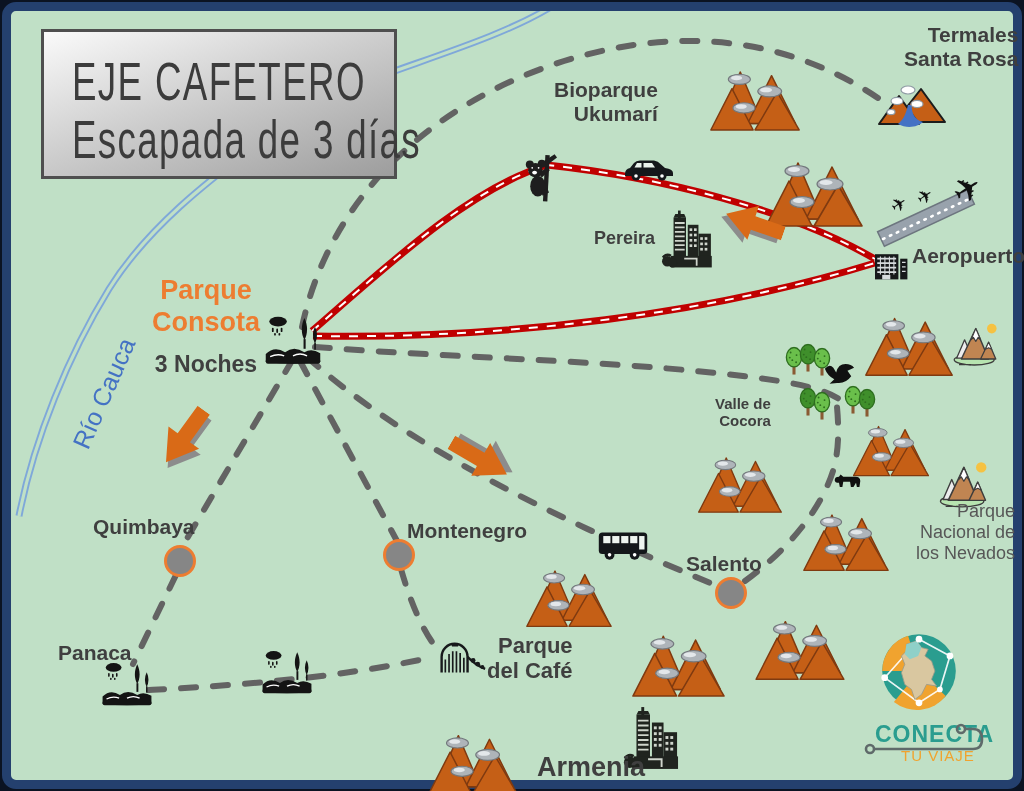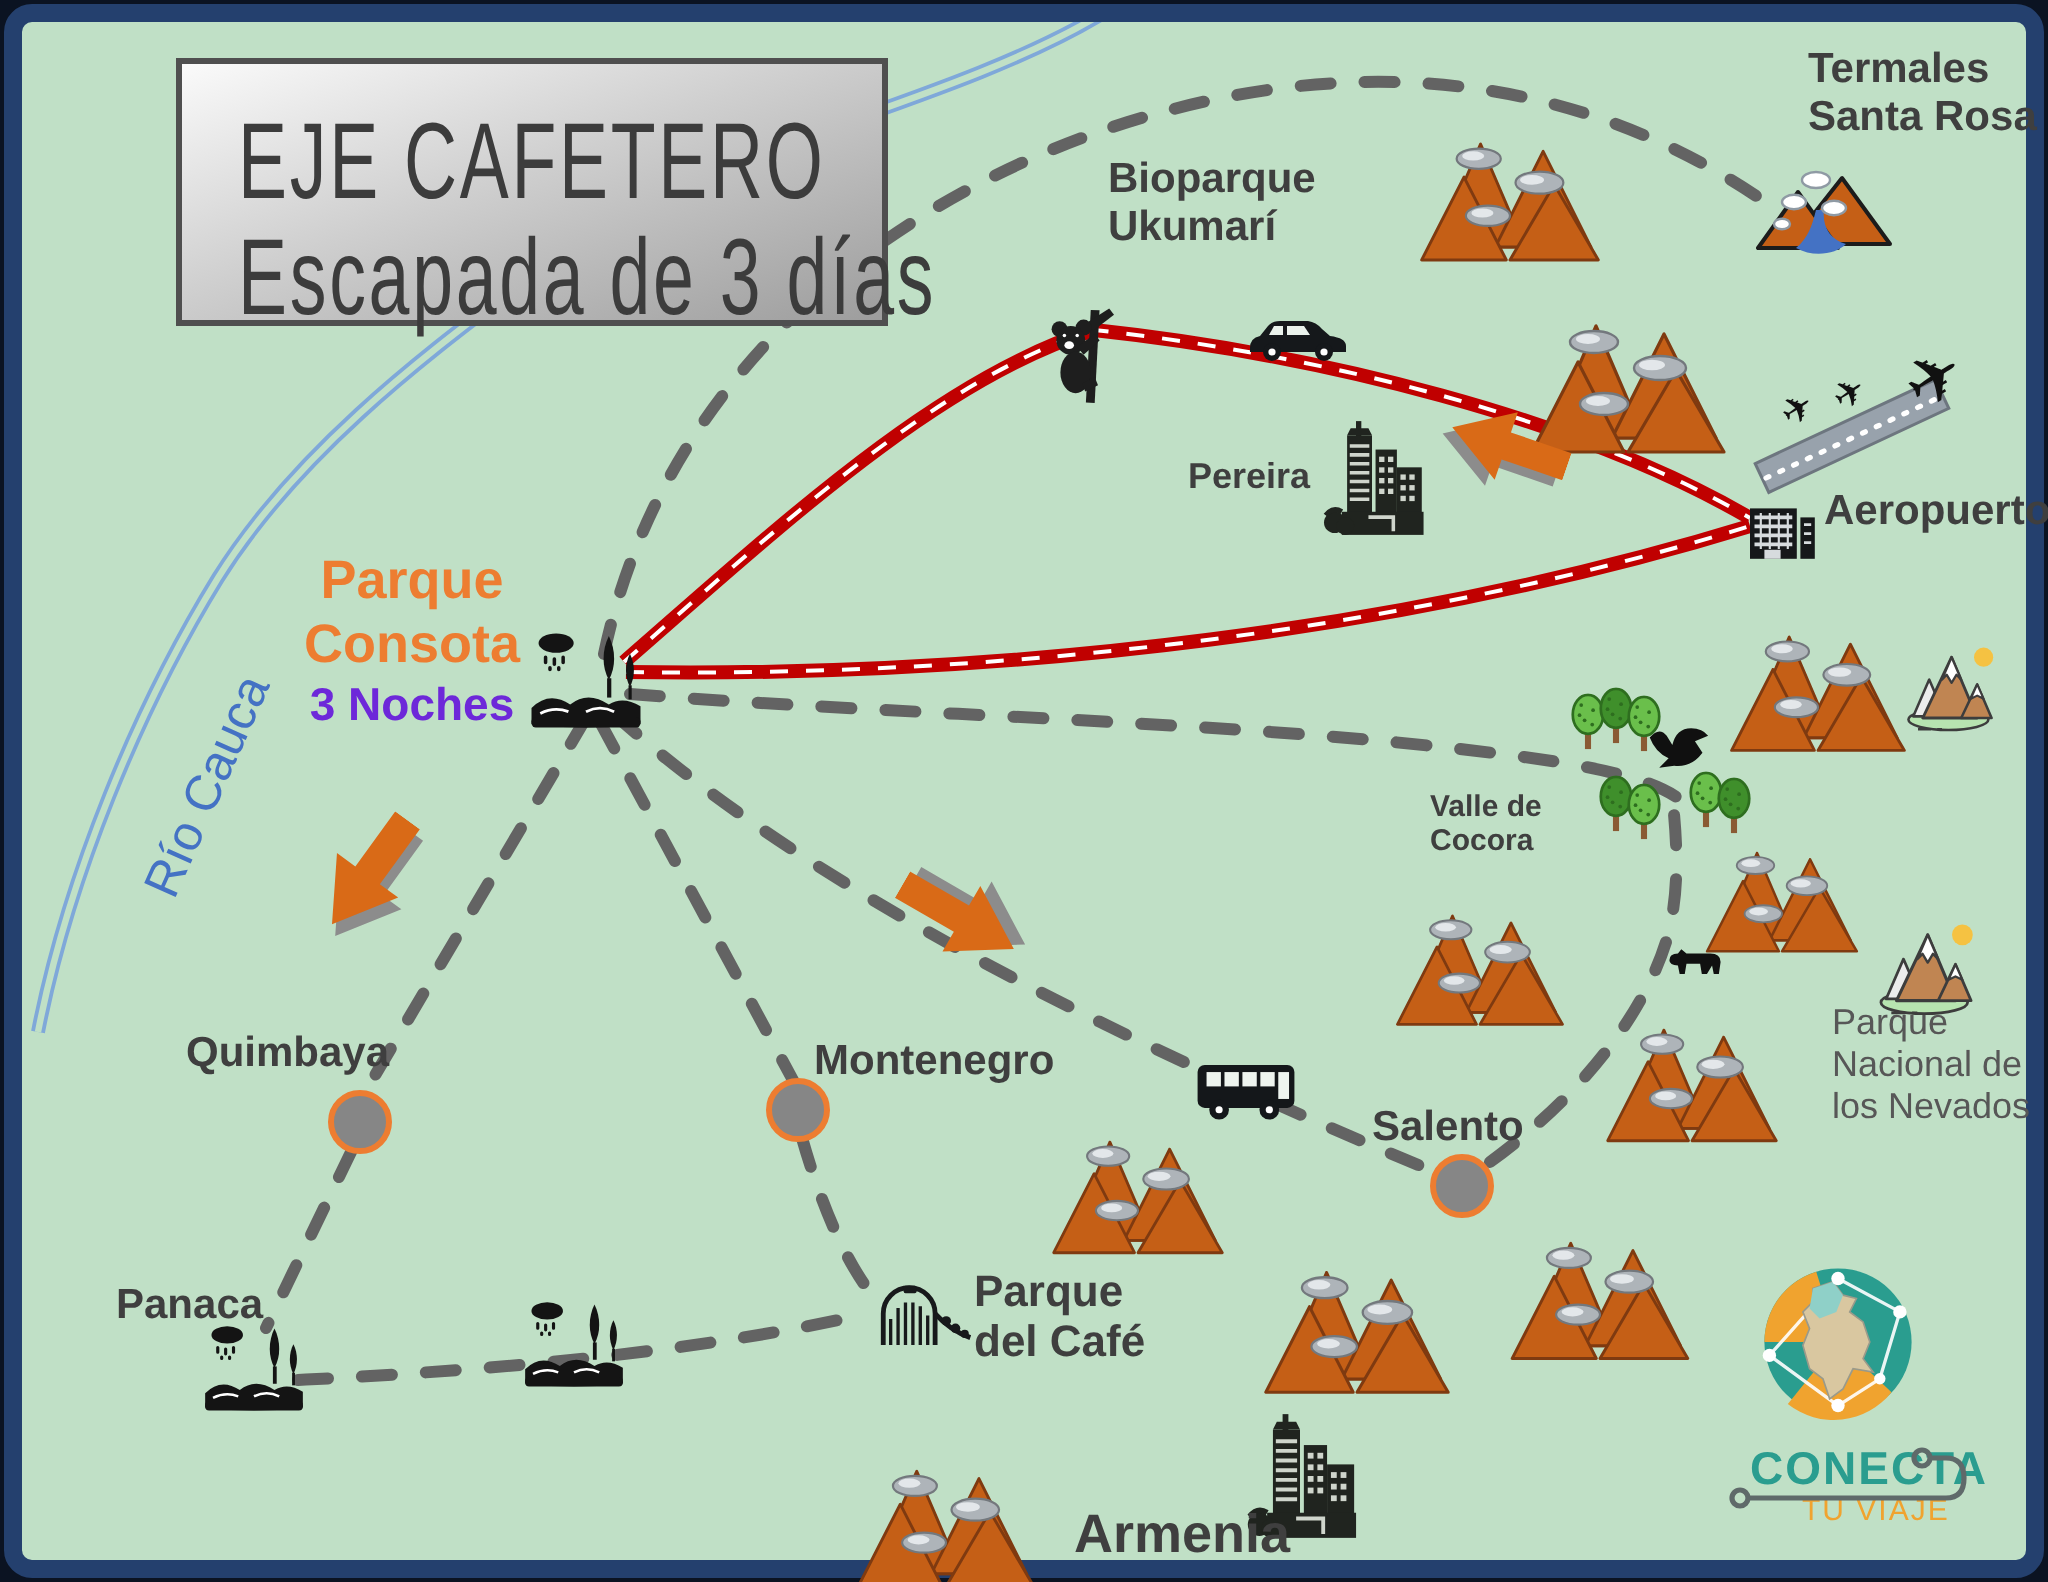--- a/index.html
+++ b/index.html
@@ -4,29 +4,29 @@
 <style>
   html,body{margin:0;padding:0;background:#0b1322;}
   #stage{position:relative;width:1024px;height:791px;background:#0b1322;overflow:hidden;
          font-family:"Liberation Sans",sans-serif;}
   #map{position:absolute;left:2px;top:2px;right:2px;bottom:2px;background:#c0e0c6;
        border:9px solid #24406e;border-radius:14px;}
   .abs{position:absolute;}
   svg{display:block;}
   
   .lbl{position:absolute;font-weight:bold;color:#3f3f3f;font-size:21px;line-height:1.14;
-       white-space:nowrap;}
+       white-space:nowrap;text-align:right;}
   .lbl-orange{color:#ed7d31;font-size:27px;line-height:1.18;}
-  .lbl-blue{color:#6d28d9;font-size:23px;}
+  .lbl-blue{color:#404040;font-size:23px;margin-top:12px;}
   .lbl-gray{font-weight:normal;color:#575757;font-size:18px;line-height:1.18;}
   .lbl-river{color:#4472c4;font-size:25px;font-weight:normal;transform:rotate(-66deg);}
   
-  #titlebox{position:absolute;left:30px;top:18px;width:356px;height:134px;
+  #titlebox{position:absolute;left:30px;top:18px;width:356px;height:150px;
     background:linear-gradient(160deg,#fafafa 0%,#cfcfcf 45%,#9d9d9d 100%);
-    border:3px solid #4f4f4f;box-sizing:border-box;margin-left:47px;}
+    border:3px solid #4f4f4f;box-sizing:border-box;}
   .title-line{position:absolute;left:28px;color:#3c3c3c;font-size:54px;line-height:1;
     transform:scaleX(0.68);transform-origin:left center;white-space:nowrap;letter-spacing:2px;}
   #title1{top:22px;}
   #title2{top:80px;}
   
   .logo-t1{position:absolute;left:864px;top:710px;font-weight:bold;font-size:23px;
     color:#2a9d8f;letter-spacing:1px;}
   .logo-t2{position:absolute;left:890px;top:736px;font-weight:normal;font-size:15px;
     color:#f0a32f;letter-spacing:1px;}
 </style>

